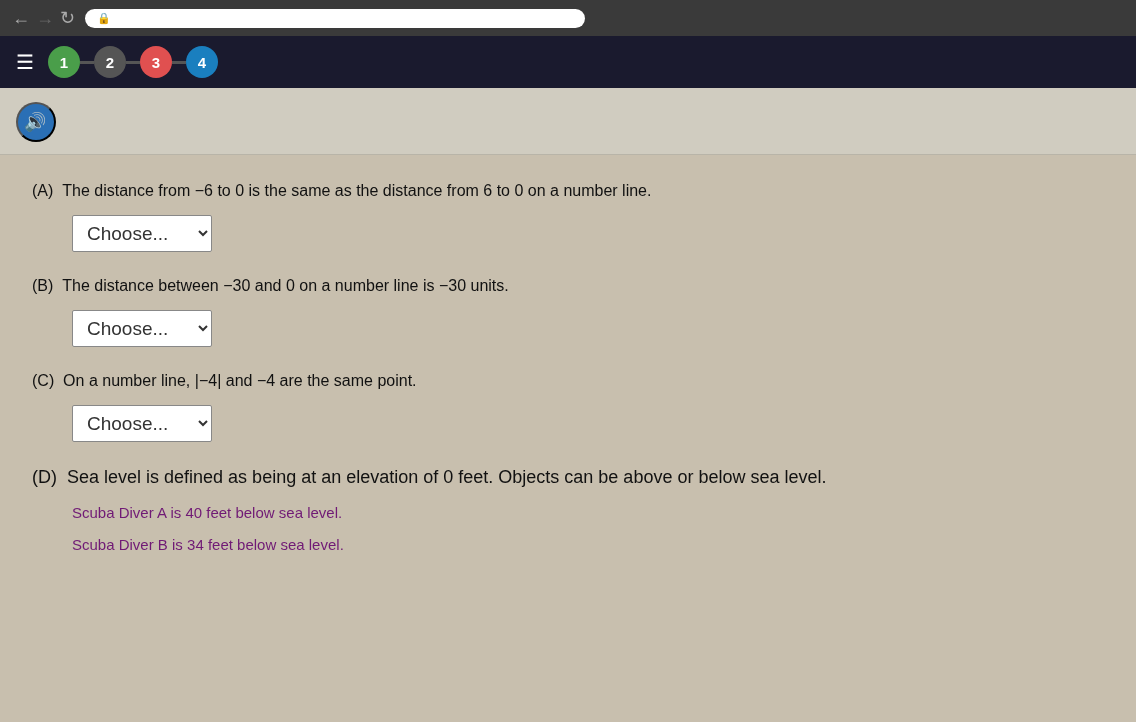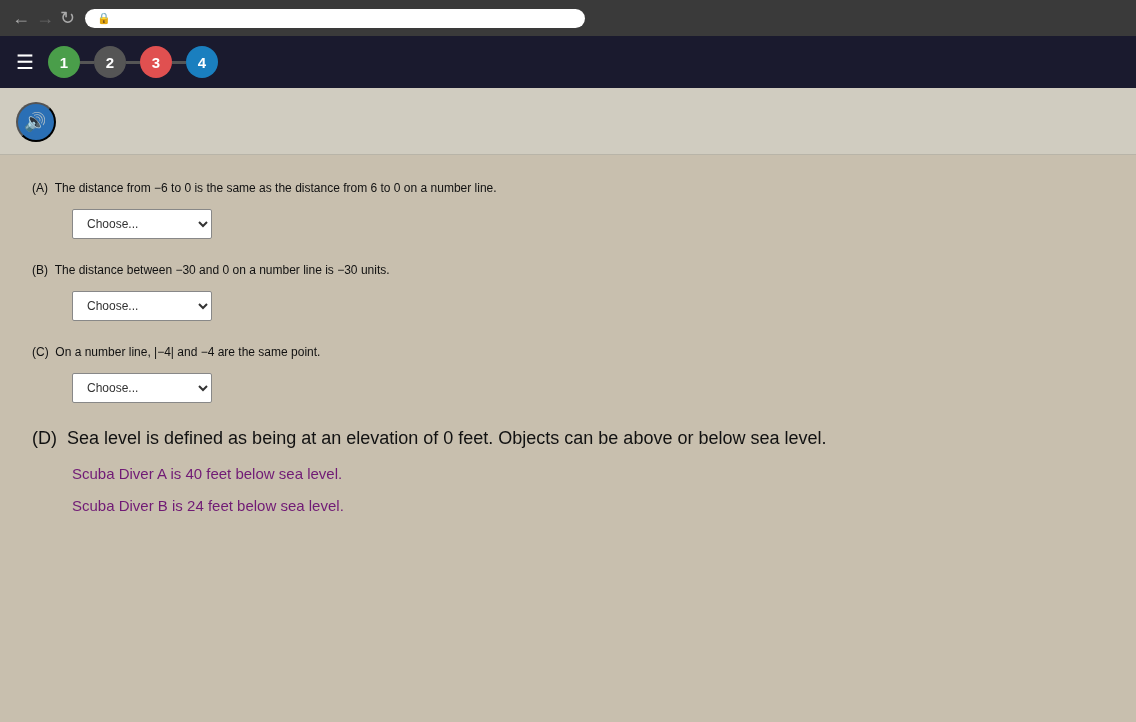--- a/index.html
+++ b/index.html
@@ -122,21 +122,21 @@
     .content-area {
       background: #c8bfae;
       padding: 24px 32px 32px 32px;
     }
 
     .question-block {
       margin-bottom: 22px;
     }
 
     .question-label {
-      font-size: 12px;
+      font-size: 16px;
       font-family: Arial, sans-serif;
       color: #111;
       margin-bottom: 12px;
       line-height: 1.5;
     }
 
     .question-label .q-letter {
       font-weight: normal;
     }
 
@@ -144,21 +144,21 @@
       margin-left: 40px;
       margin-bottom: 4px;
     }
 
     select.choose-dropdown {
       appearance: auto;
       -webkit-appearance: auto;
       background: #fff;
       border: 1px solid #888;
       padding: 6px 10px;
-      font-size: 12px;
+      font-size: 19px;
       font-family: Arial, sans-serif;
       color: #333;
       min-width: 140px;
       cursor: pointer;
       border-radius: 2px;
     }
 
     .sub-text {
       font-size: 15px;
       font-family: Arial, sans-serif;
@@ -266,17 +266,17 @@
 
   <div class="d-section">
     <div class="d-question-label">
       <span class="q-letter">(D)</span>
       &nbsp;Sea level is defined as being at an elevation of 0 feet. Objects can be above or below sea level.
     </div>
     <div class="sub-text">
       Scuba Diver A is 40 feet below sea level.
     </div>
     <div class="sub-text">
-      Scuba Diver B is 24 feet below sea level.
+      Scuba Diver B is 34 feet below sea level.
     </div>
   </div>
 
 </div>
 
 </body></html>

